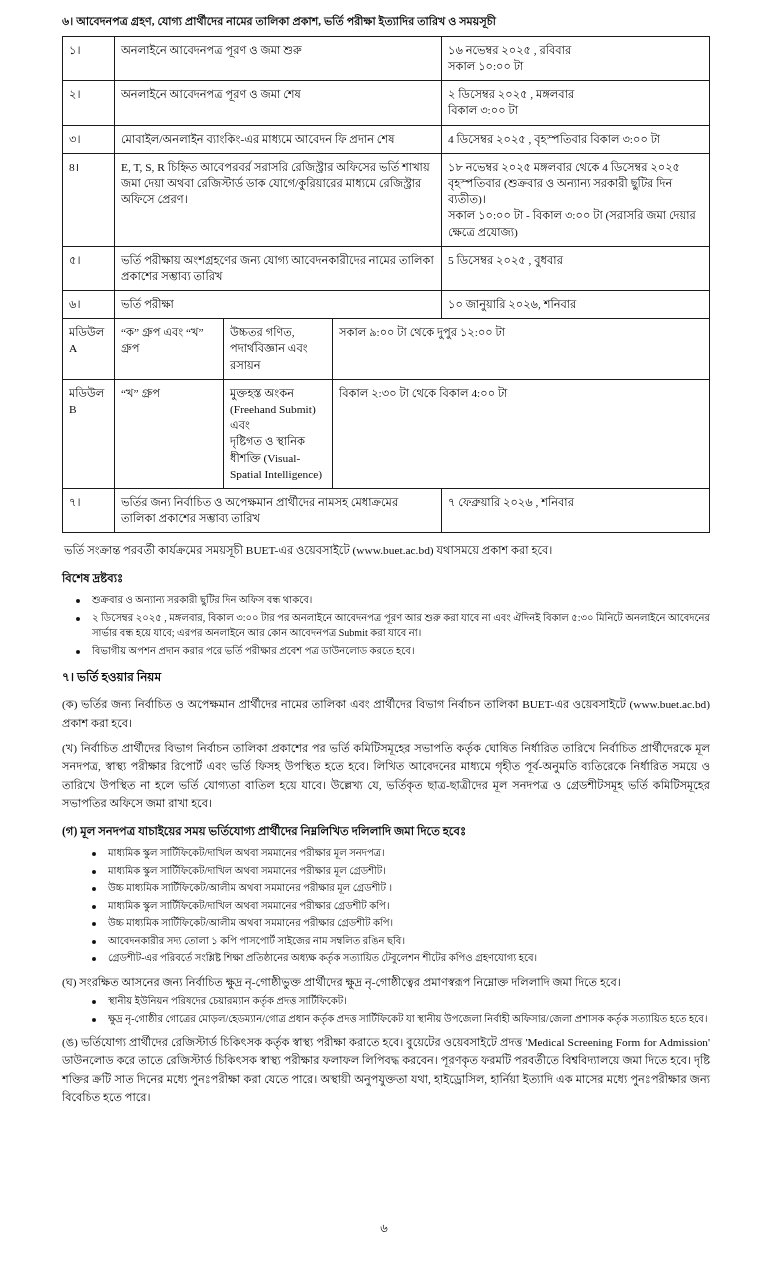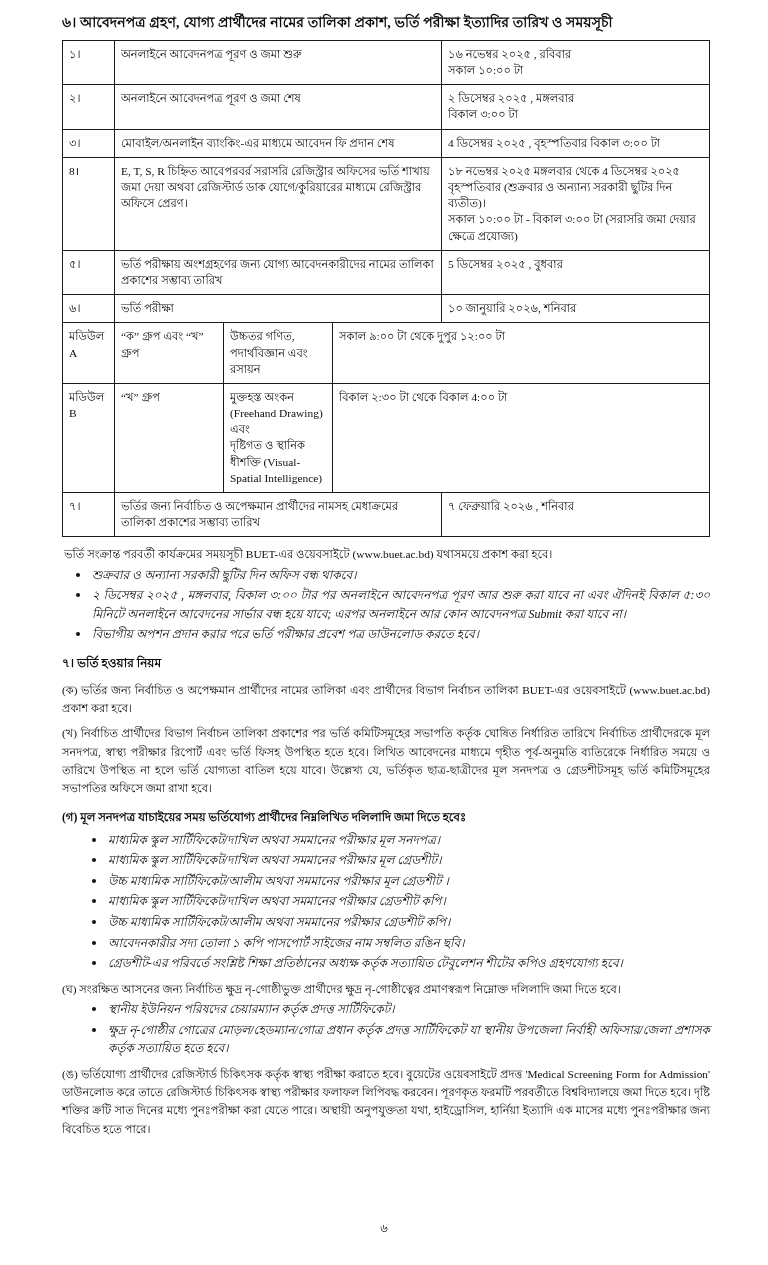--- a/index.html
+++ b/index.html
@@ -17,21 +17,21 @@
   }
   .page {
     width: 768px;
     height: 1265px;
     padding: 14px 58px 0 62px;
     position: relative;
   }
 
   
   .section-heading {
-    font-size: 14px;
+    font-size: 11px;
     font-weight: bold;
     line-height: 1.35;
     margin: 0 0 7px 0;
     letter-spacing: .1px;
   }
 
   
   table.schedule {
     width: 100%;
     border-collapse: collapse;
@@ -65,26 +65,25 @@
     font-weight: bold;
     margin: 11px 0 3px 0;
   }
   ul.bullets {
     list-style: none;
     margin: 0;
     padding: 0;
   }
   ul.bullets > li {
     position: relative;
-    font-size: 12px;
+    font-size: 10px;
     line-height: 1.55;
     margin: 2px 0 2px 0;
     padding-left: 30px;
     text-align: justify;
-    font-style: italic;
   }
   ul.bullets > li::before {
     content: "";
     position: absolute;
     left: 14px;
     top: 7px;
     width: 4px; height: 4px;
     border-radius: 50%;
     background: #111;
   }
@@ -181,37 +180,38 @@
         <td class="c-sub">
           <span class="nowrapline">উচ্চতর গণিত, পদার্থবিজ্ঞান এবং রসায়ন</span>
         </td>
         <td class="c-time" colspan="2">সকাল ৯:০০ টা থেকে দুপুর ১২:০০ টা</td>
       </tr>
 
       <tr>
         <td class="c-mod">মডিউল B</td>
         <td class="c-grp">“খ” গ্রুপ</td>
         <td class="c-sub">
-          <span class="nowrapline">মুক্তহস্ত অংকন (Freehand Drawing) এবং</span>
+          <span class="nowrapline">মুক্তহস্ত অংকন (Freehand Submit) এবং</span>
           <span class="nowrapline">দৃষ্টিগত ও স্থানিক ধীশক্তি (Visual-Spatial Intelligence)</span>
         </td>
         <td class="c-time" colspan="2">বিকাল ২:৩০ টা থেকে বিকাল 4:০০ টা</td>
       </tr>
 
       <tr>
         <td class="c-num">৭।</td>
         <td class="c-item" colspan="3">ভর্তির জন্য নির্বাচিত ও অপেক্ষমান প্রার্থীদের নামসহ মেধাক্রমের তালিকা প্রকাশের সম্ভাব্য তারিখ</td>
         <td class="c-when">৭ ফেব্রুয়ারি ২০২৬ , শনিবার</td>
       </tr>
 
     </tbody>
   </table>
 
   <div class="note-line">ভর্তি সংক্রান্ত পরবর্তী কার্যক্রমের সময়সূচী BUET-এর ওয়েবসাইটে (www.buet.ac.bd) যথাসময়ে প্রকাশ করা হবে।</div>
 
+  <div class="sub-heading">বিশেষ দ্রষ্টব্যঃ</div>
   <ul class="bullets">
     <li>শুক্রবার ও অন্যান্য সরকারী ছুটির দিন অফিস বন্ধ থাকবে।</li>
     <li>২ ডিসেম্বর ২০২৫ , মঙ্গলবার, বিকাল ৩:০০ টার পর অনলাইনে আবেদনপত্র পূরণ আর শুরু করা যাবে না এবং ঐদিনই বিকাল ৫:৩০ মিনিটে অনলাইনে আবেদনের সার্ভার বন্ধ হয়ে যাবে; এরপর অনলাইনে আর কোন আবেদনপত্র Submit করা যাবে না।</li>
     <li>বিভাগীয় অপশন প্রদান করার পরে ভর্তি পরীক্ষার প্রবেশ পত্র ডাউনলোড করতে হবে।</li>
   </ul>
 
   <div class="rule-heading">৭। ভর্তি হওয়ার নিয়ম</div>
 
   <div class="para hang">(ক) ভর্তির জন্য নির্বাচিত ও অপেক্ষমান প্রার্থীদের নামের তালিকা এবং প্রার্থীদের বিভাগ নির্বাচন তালিকা BUET-এর ওয়েবসাইটে (www.buet.ac.bd) প্রকাশ করা হবে।</div>
 

